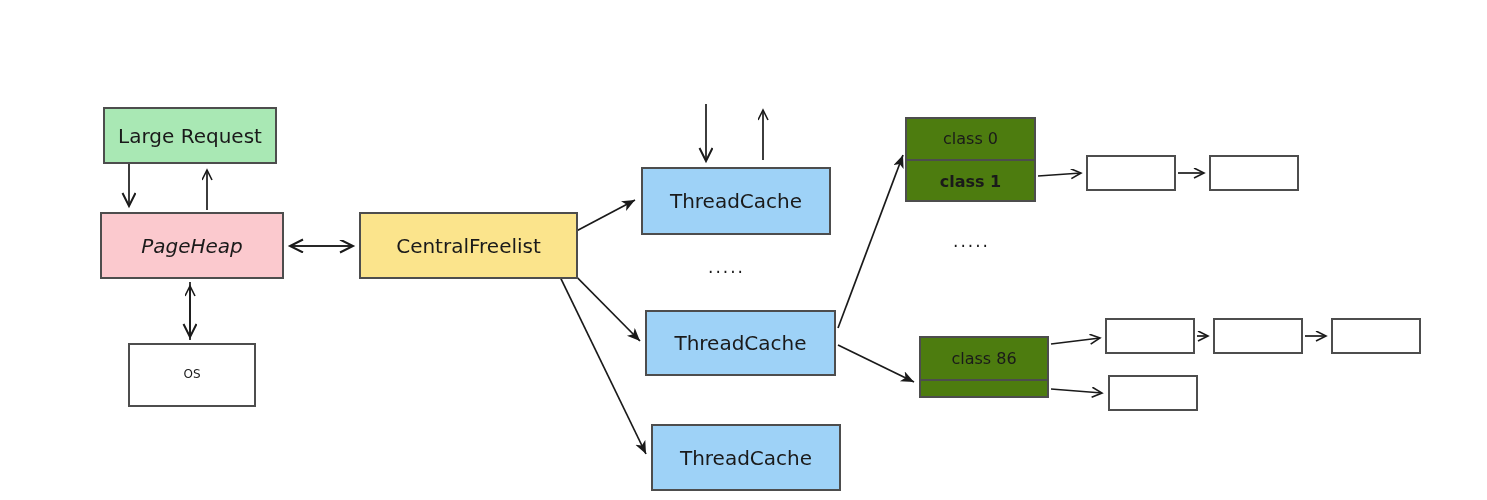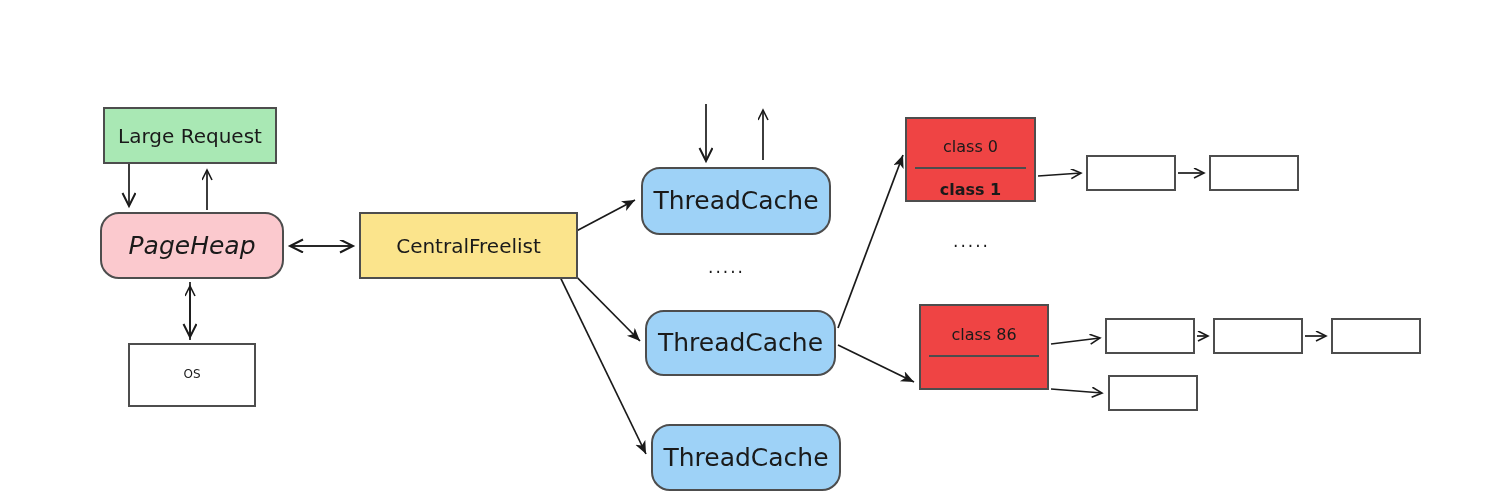--- a/index.html
+++ b/index.html
@@ -33,42 +33,42 @@
     text-align: center;
     line-height: 1.1;
     white-space: nowrap;
   }
   .node.green  { background: #a9e8b4; }
   .node.pink   { background: #fbc9ce; }
   .node.yellow { background: #fbe48c; }
   .node.blue   { background: #9ed2f7; }
   .node.white  { background: #ffffff; border-color: #4d4d4d; }
   .node.purple-stack {
-    background: #ef4444;
+    background: #4d7c0f;
     display: block;
-    padding: 8px;
+    padding: 0;
   }
   .purple-cell {
     box-sizing: border-box;
     width: 100%;
     display: flex;
     align-items: center;
     justify-content: center;
     color: #1a1a1a;
   }
   .purple-cell.top { border-bottom: 2px solid #4d4d4d; }
   .dots {
     position: absolute;
     color: #1a1a1a;
     letter-spacing: 2px;
     font-size: 17px;
     line-height: 1;
     white-space: nowrap;
   }
-  .t-lg { font-size: 25px; border-radius: 19px; }
+  .t-lg { font-size: 20px; }
   .t-md { font-size: 20px; }
   .t-sm { font-size: 12px; }
   .t-xs { font-size: 16px; }
 </style>
 </head>
 <body>
 
 <div id="canvas">
 
   <svg class="edges" viewBox="0 0 1487 500" xmlns="http://www.w3.org/2000/svg">
@@ -147,21 +147,21 @@
 
   <div class="node purple-stack" style="left:905px; top:117px; width:131px; height:85px;">
     <div class="purple-cell top t-xs" style="height:42px;">
       <span>class 0</span>
     </div>
     <div class="purple-cell t-xs" style="height:41px;font-weight:bold;">
       <span>class 1</span>
     </div>
   </div>
 
-  <div class="node purple-stack" style="left:919px; top:304px; width:130px; height:86px;">
+  <div class="node purple-stack" style="left:919px; top:336px; width:130px; height:62px;">
     <div class="purple-cell top t-xs" style="height:43px;">
       <span>class 86</span>
     </div>
   </div>
 
   <div class="node white" style="left:1086px; top:155px; width:90px; height:36px;"></div>
   <div class="node white" style="left:1209px; top:155px; width:90px; height:36px;"></div>
 
   <div class="node white" style="left:1105px; top:318px; width:90px; height:36px;"></div>
   <div class="node white" style="left:1213px; top:318px; width:90px; height:36px;"></div>

